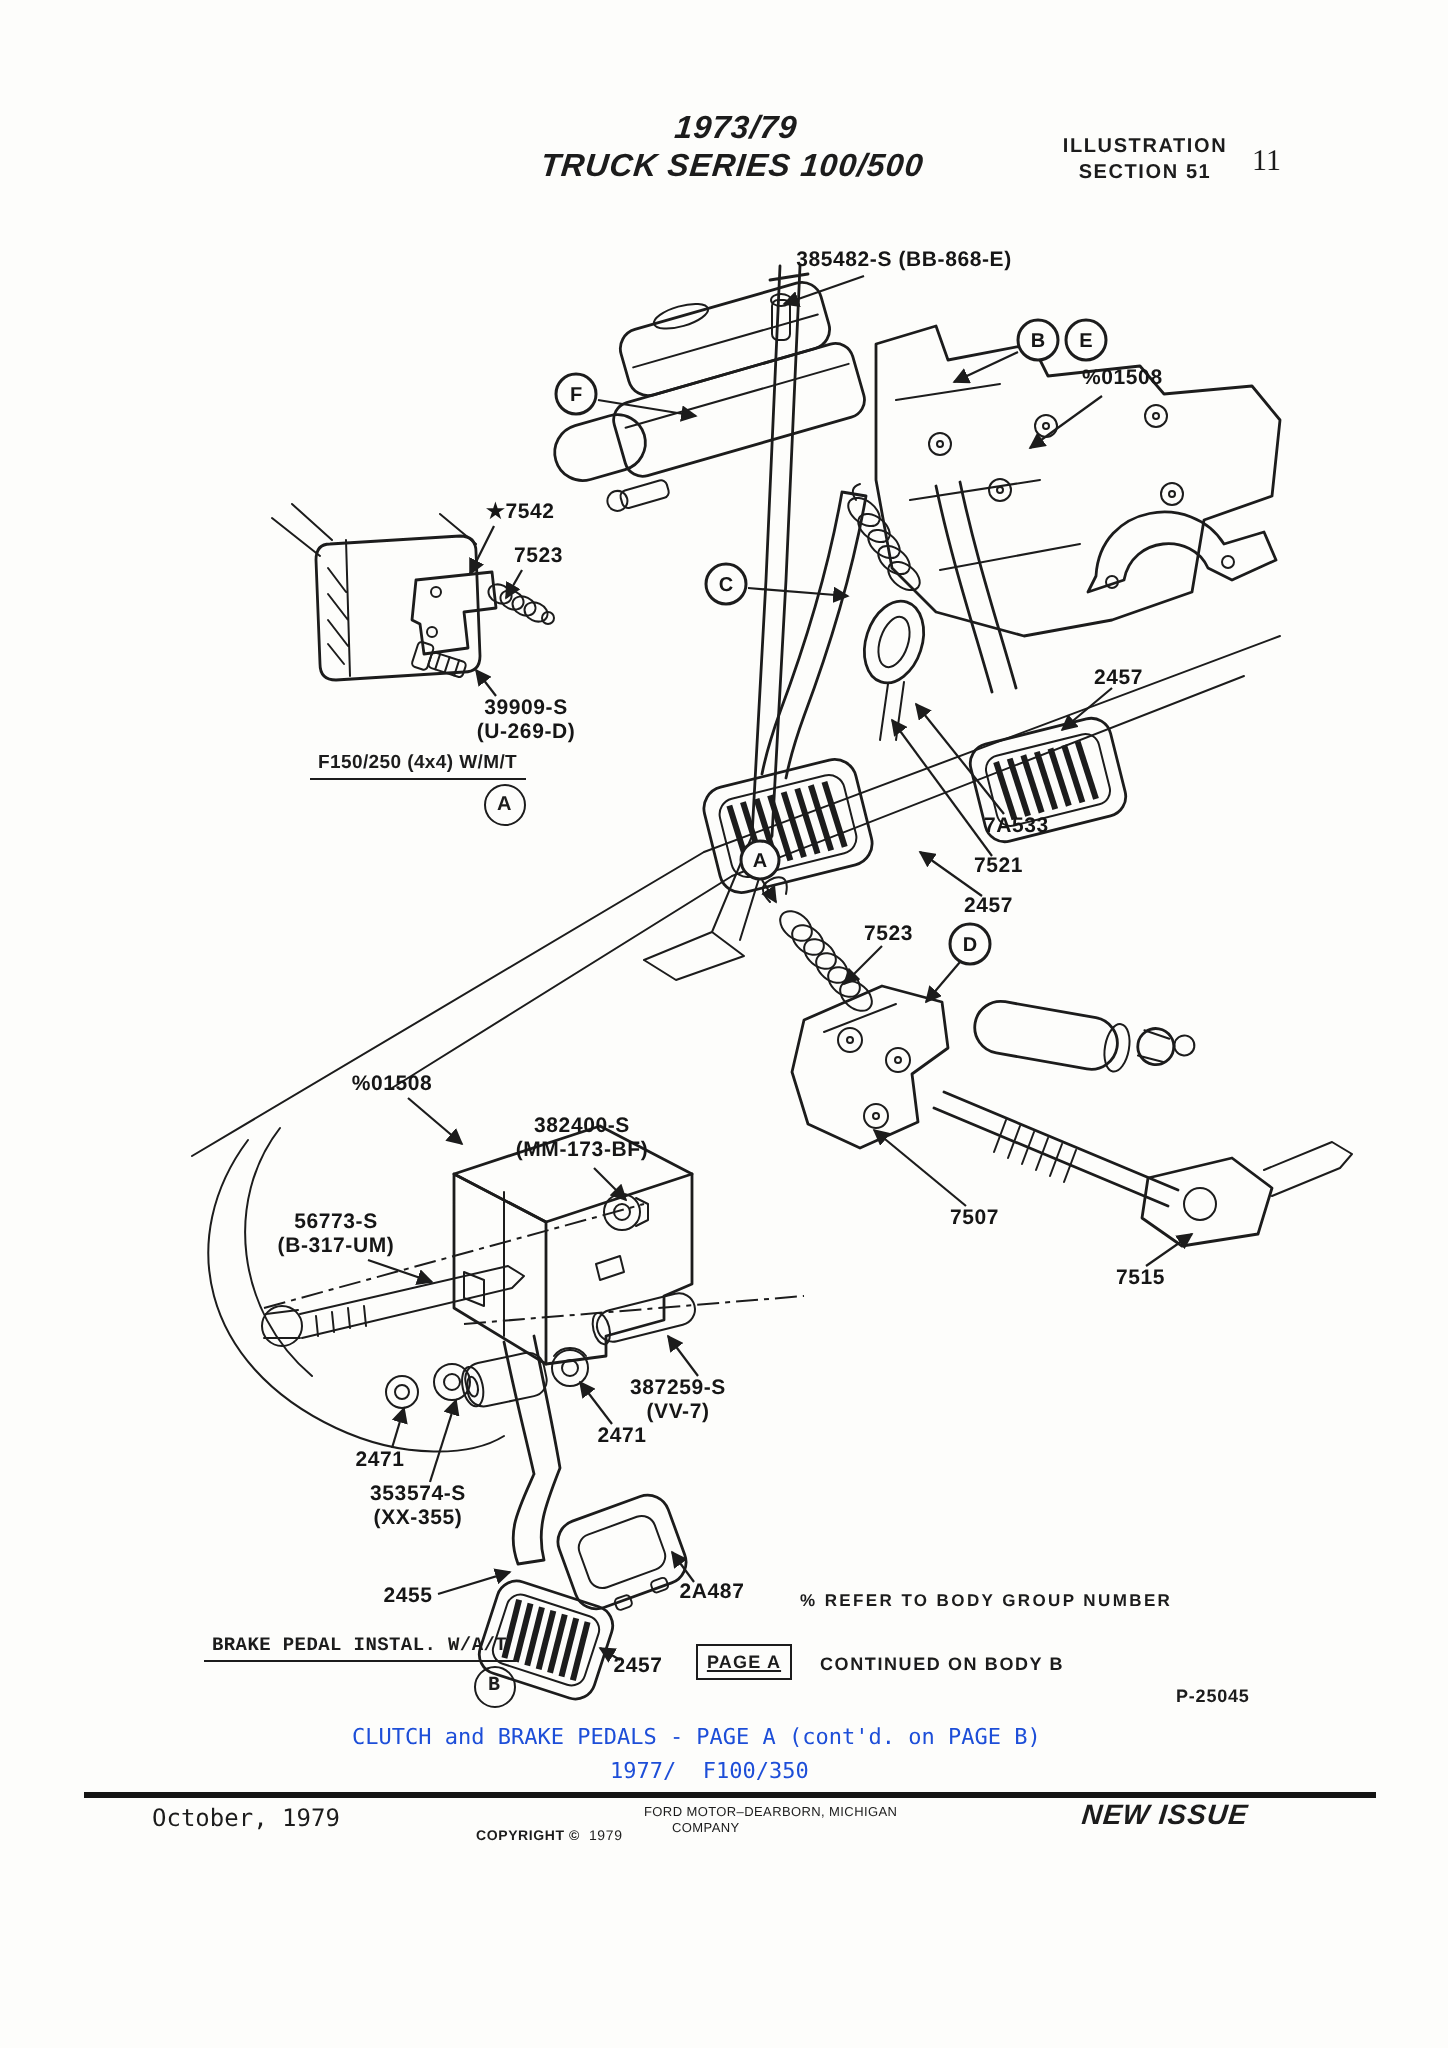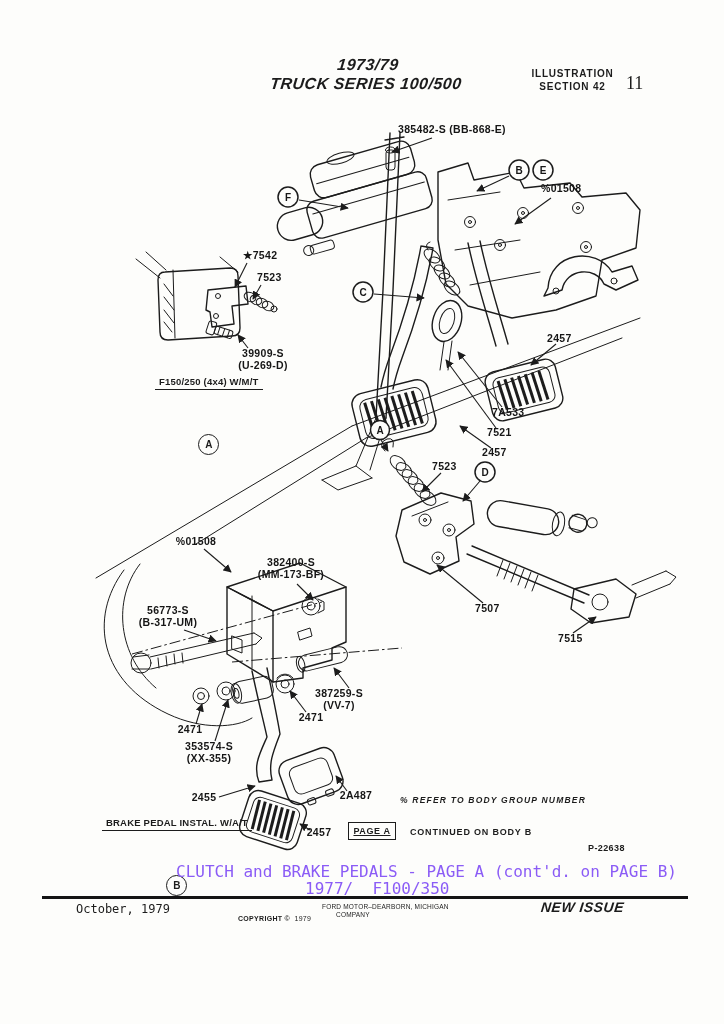--- a/index.html
+++ b/index.html
@@ -5,65 +5,65 @@
   html,body{margin:0;padding:0;background:#e8e8e4;}
   .page{
     position:relative;width:724px;height:1024px;background:#fdfdfb;
     font-family:"Liberation Sans",sans-serif;color:#1c1c1c;overflow:hidden;
   }
   .abs{position:absolute;}
   
   .title{font-style:italic;font-weight:bold;font-size:16px;letter-spacing:.5px;
          text-align:center;line-height:19px;transform:skewX(-6deg);}
   .sect{font-weight:bold;font-size:10px;letter-spacing:.8px;text-align:center;line-height:13px;}
-  .pagenum{font-family:"Liberation Serif",serif;font-size:18px;}
+  .pagenum{font-family:"Liberation Serif",serif;font-size:15px;}
   
   .ln{stroke:#1c1c1c;stroke-width:1.4;fill:none;stroke-linecap:round;stroke-linejoin:round;}
   .thin{stroke-width:1;}
   .ldr{stroke:#1c1c1c;stroke-width:1.1;fill:none;}
   .dd{stroke:#1c1c1c;stroke-width:1;fill:none;stroke-dasharray:11 3 2.5 3;}
   .hx line{stroke:#1c1c1c;stroke-width:3;}
   .lbl{font-family:"Liberation Sans",sans-serif;font-weight:bold;font-size:10.5px;
        fill:#161616;letter-spacing:.3px;}
   .mid{text-anchor:middle;}
   .co circle{fill:#fdfdfb;stroke:#1c1c1c;stroke-width:1.5;}
   .co text{font-family:"Liberation Sans",sans-serif;font-weight:bold;font-size:10px;
            fill:#161616;text-anchor:middle;}
   
-  .cap-box{display:flex;flex-direction:column;align-items:center;gap:42px;}
+  .cap-box{display:flex;flex-direction:column;align-items:flex-end;}
   .cap-text{font-weight:bold;font-size:9.5px;letter-spacing:.2px;white-space:nowrap;
             border-bottom:1.5px solid #1c1c1c;padding:0 4px 2px 4px;}
   .cap-circle{margin-top:2px;width:19px;height:19px;border:1.5px solid #1c1c1c;border-radius:50%;
               font-weight:bold;font-size:10px;display:flex;align-items:center;justify-content:center;}
   
-  .note{font-weight:bold;font-size:8.5px;letter-spacing:1.2px;white-space:nowrap;font-style:italic;}
+  .note{font-weight:bold;font-size:8.5px;letter-spacing:1.2px;white-space:nowrap;}
   .pagebox{border:1.8px solid #1c1c1c;font-weight:bold;font-size:9px;letter-spacing:.6px;
            width:46px;height:16px;display:flex;align-items:center;justify-content:center;}
   .cont{font-weight:bold;font-size:9px;letter-spacing:.8px;white-space:nowrap;}
   .plate{font-weight:bold;font-size:9px;letter-spacing:.4px;}
   
   .mono{font-family:"DejaVu Sans Mono","Liberation Mono",monospace;white-space:pre;}
-  .capline{font-size:16px;color:#8b5cf6;}
+  .capline{font-size:11px;color:#1d4ed8;}
   .rule{background:#141414;}
   .copyr{font-weight:bold;font-size:7px;letter-spacing:.3px;white-space:nowrap;}
   .company{font-size:6.5px;letter-spacing:.2px;line-height:7.5px;white-space:nowrap;}
   .newissue{font-style:italic;font-weight:bold;font-size:14px;letter-spacing:.5px;transform:skewX(-6deg);}
 </style>
 </head>
 <body>
 
 <div class="page">
 
   <div class="abs title" style="left:252px;top:55px;width:230px;">
     <div>1973/79</div>
     <div>TRUCK SERIES 100/500</div>
   </div>
   <div class="abs sect" style="left:525px;top:67px;width:95px;">
     <div>ILLUSTRATION</div>
-    <div>SECTION 42</div>
+    <div>SECTION 51</div>
   </div>
   <div class="abs pagenum" style="left:626px;top:73px;">11</div>
 
   <svg class="abs" style="left:0;top:0;" width="724" height="1024" viewBox="0 0 724 1024">
     <defs>
       <marker id="ah" viewBox="0 0 10 10" refX="9" refY="5" markerWidth="7.5" markerHeight="7.5" orient="auto-start-reverse">
         <path d="M0,0 L10,5 L0,10 z" fill="#1c1c1c"></path>
       </marker>
     </defs>
 
@@ -357,29 +357,29 @@
       <text class="lbl mid" x="204" y="801">2455</text>
       <text class="lbl mid" x="356" y="799">2A487</text>
       <text class="lbl mid" x="319" y="836">2457</text>
     </g>
   </svg>
 
   <div class="abs cap-box" style="left:155px;top:376px;">
     <span class="cap-text">F150/250 (4x4) W/M/T</span>
     <span class="cap-circle">A</span>
   </div>
-  <div class="abs cap-box" style="left:102px;top:817px;">
+  <div class="abs cap-box" style="left:102px;top:817px;font-family:Liberation Mono, monospace;">
     <span class="cap-text">BRAKE PEDAL INSTAL. W/A/T</span>
     <span class="cap-circle">B</span>
   </div>
 
   <div class="abs note" style="left:400px;top:795px;">% REFER TO BODY GROUP NUMBER</div>
   <div class="abs pagebox" style="left:348px;top:822px;text-decoration:underline;">PAGE A</div>
   <div class="abs cont" style="left:410px;top:827px;">CONTINUED ON BODY B</div>
-  <div class="abs plate" style="left:588px;top:843px;">P-22638</div>
+  <div class="abs plate" style="left:588px;top:843px;">P-25045</div>
 
   <div class="abs mono capline" style="left:176px;top:862px;">CLUTCH and BRAKE PEDALS - PAGE A (cont'd. on PAGE B)</div>
   <div class="abs mono capline" style="left:290px;top:879px;margin-left:15px;">1977/  F100/350</div>
 
   <div class="abs rule" style="left:42px;top:896px;width:646px;height:3px;"></div>
   <div class="abs mono" style="left:76px;top:902px;font-size:12px;">October, 1979</div>
   <div class="abs" style="left:238px;top:907px;">
     <span class="copyr">COPYRIGHT ©</span>
     <span class="copyr" style="font-weight:normal;">1979</span>
   </div>

